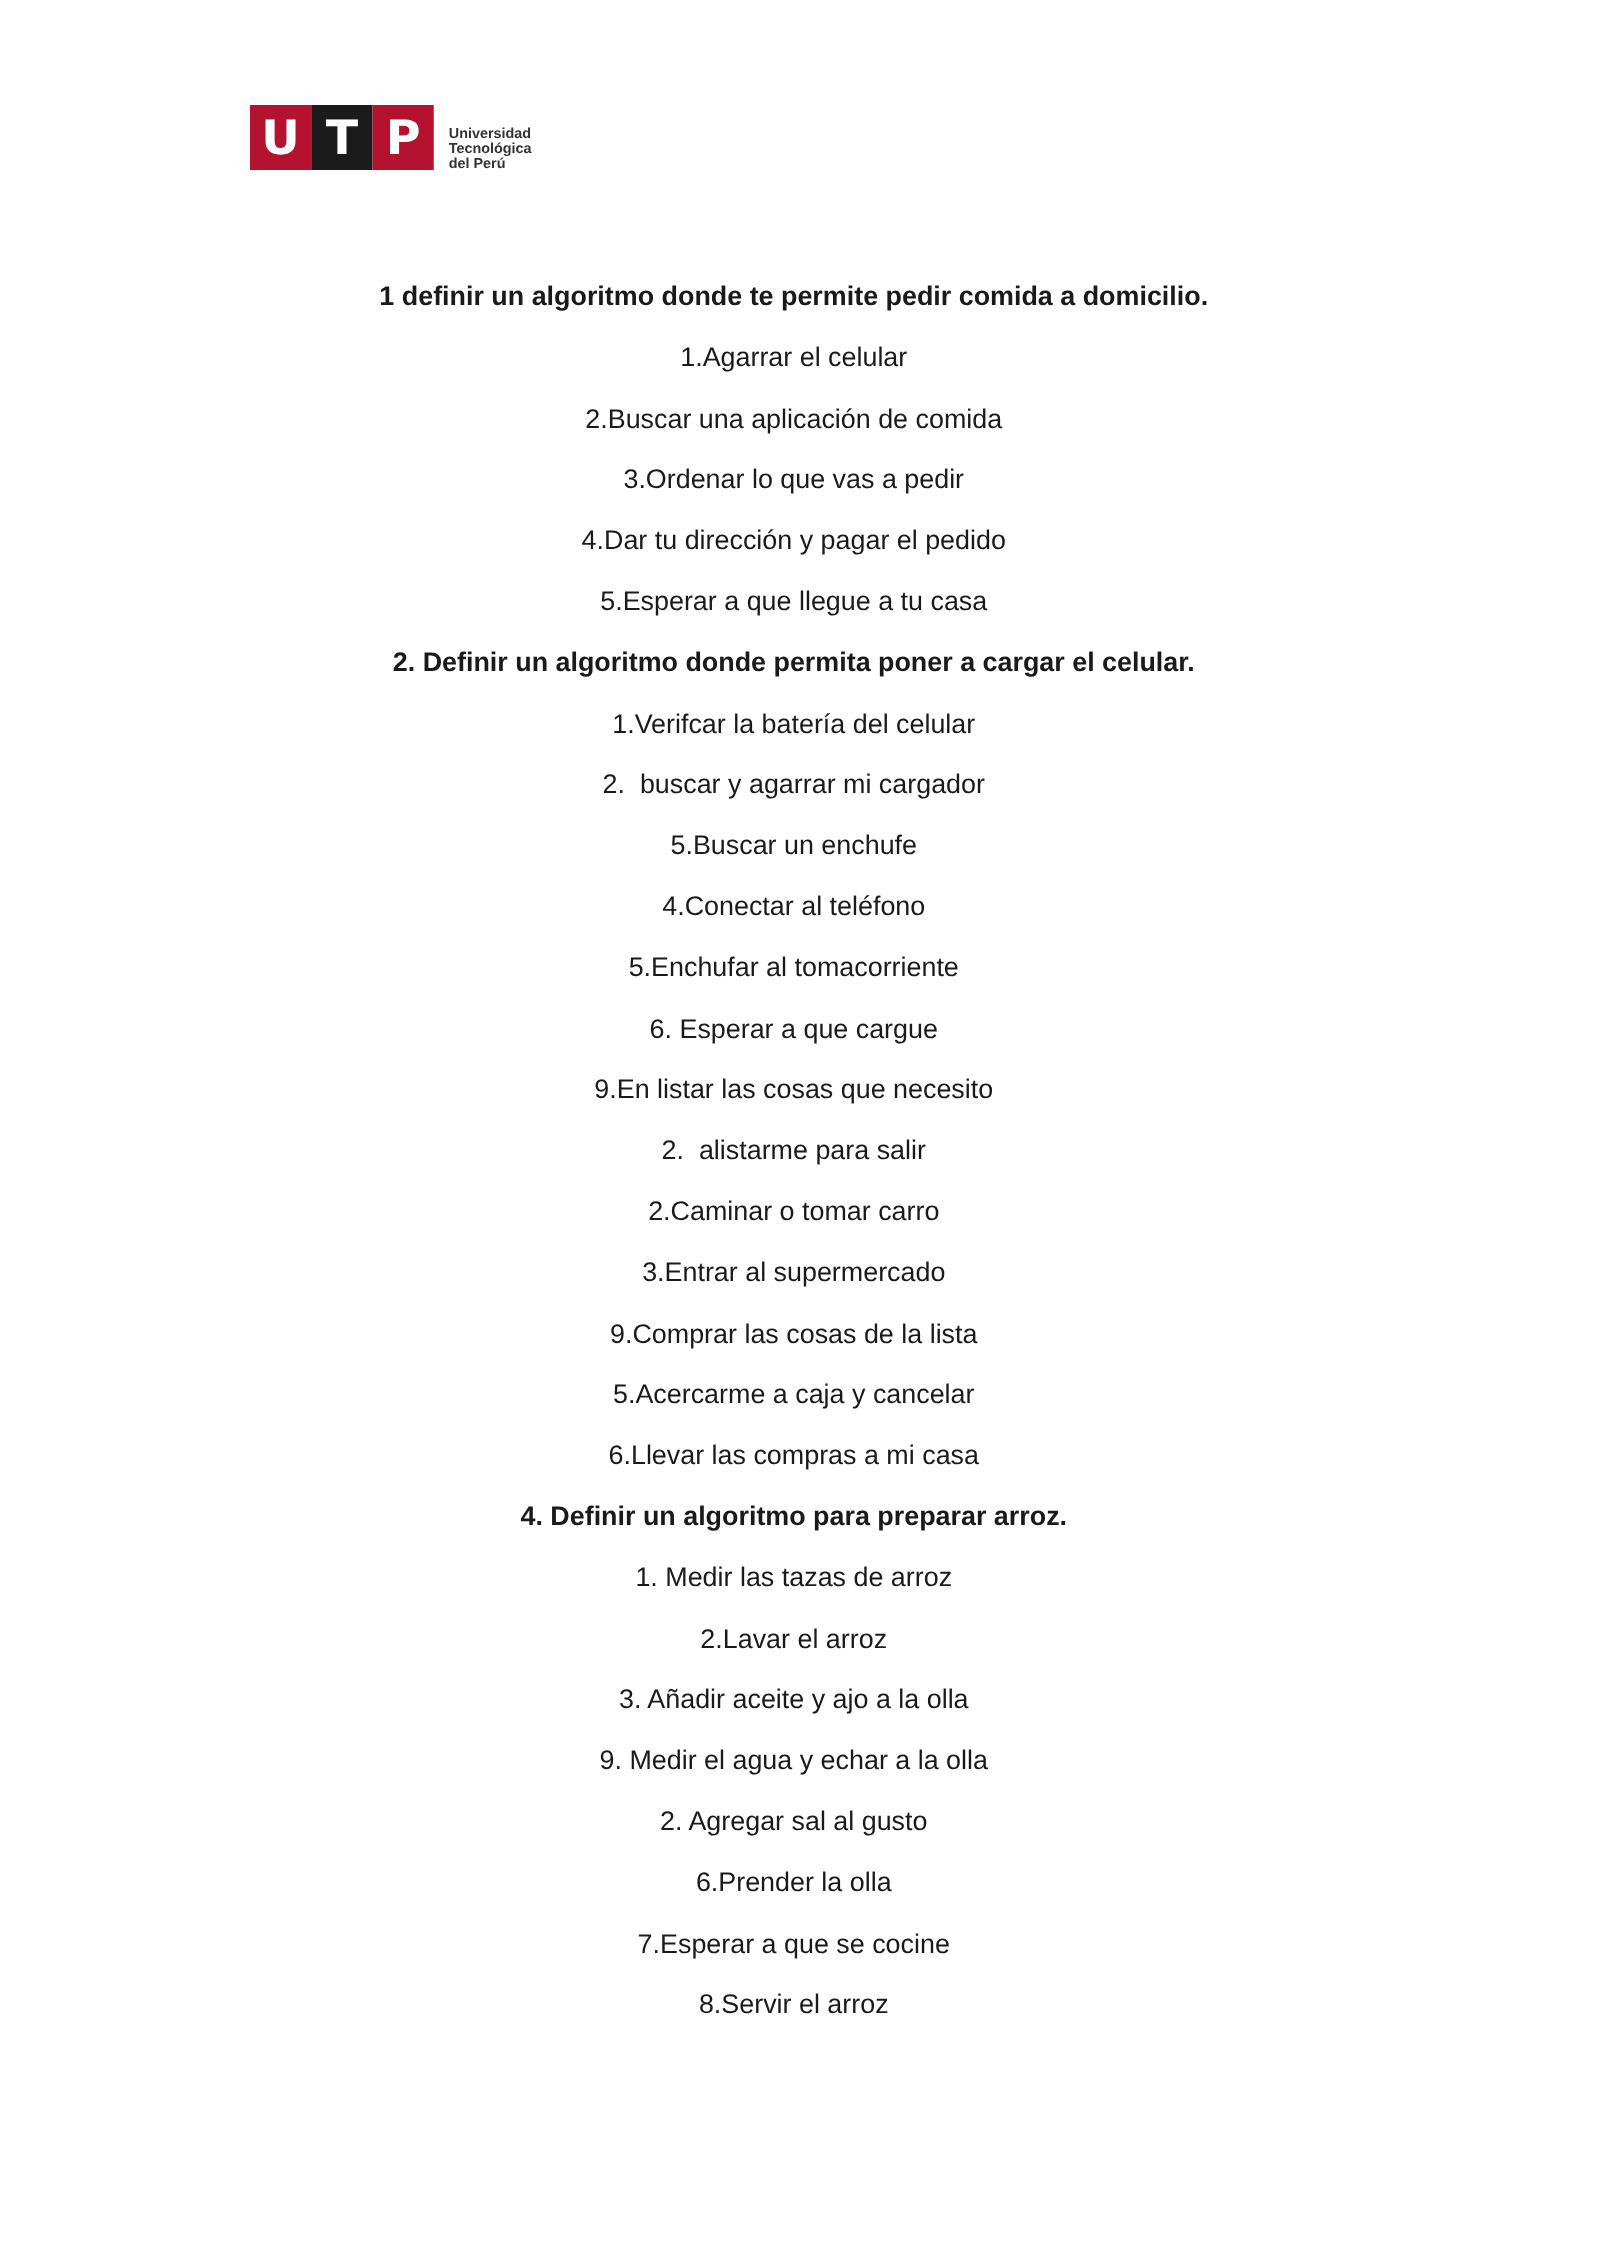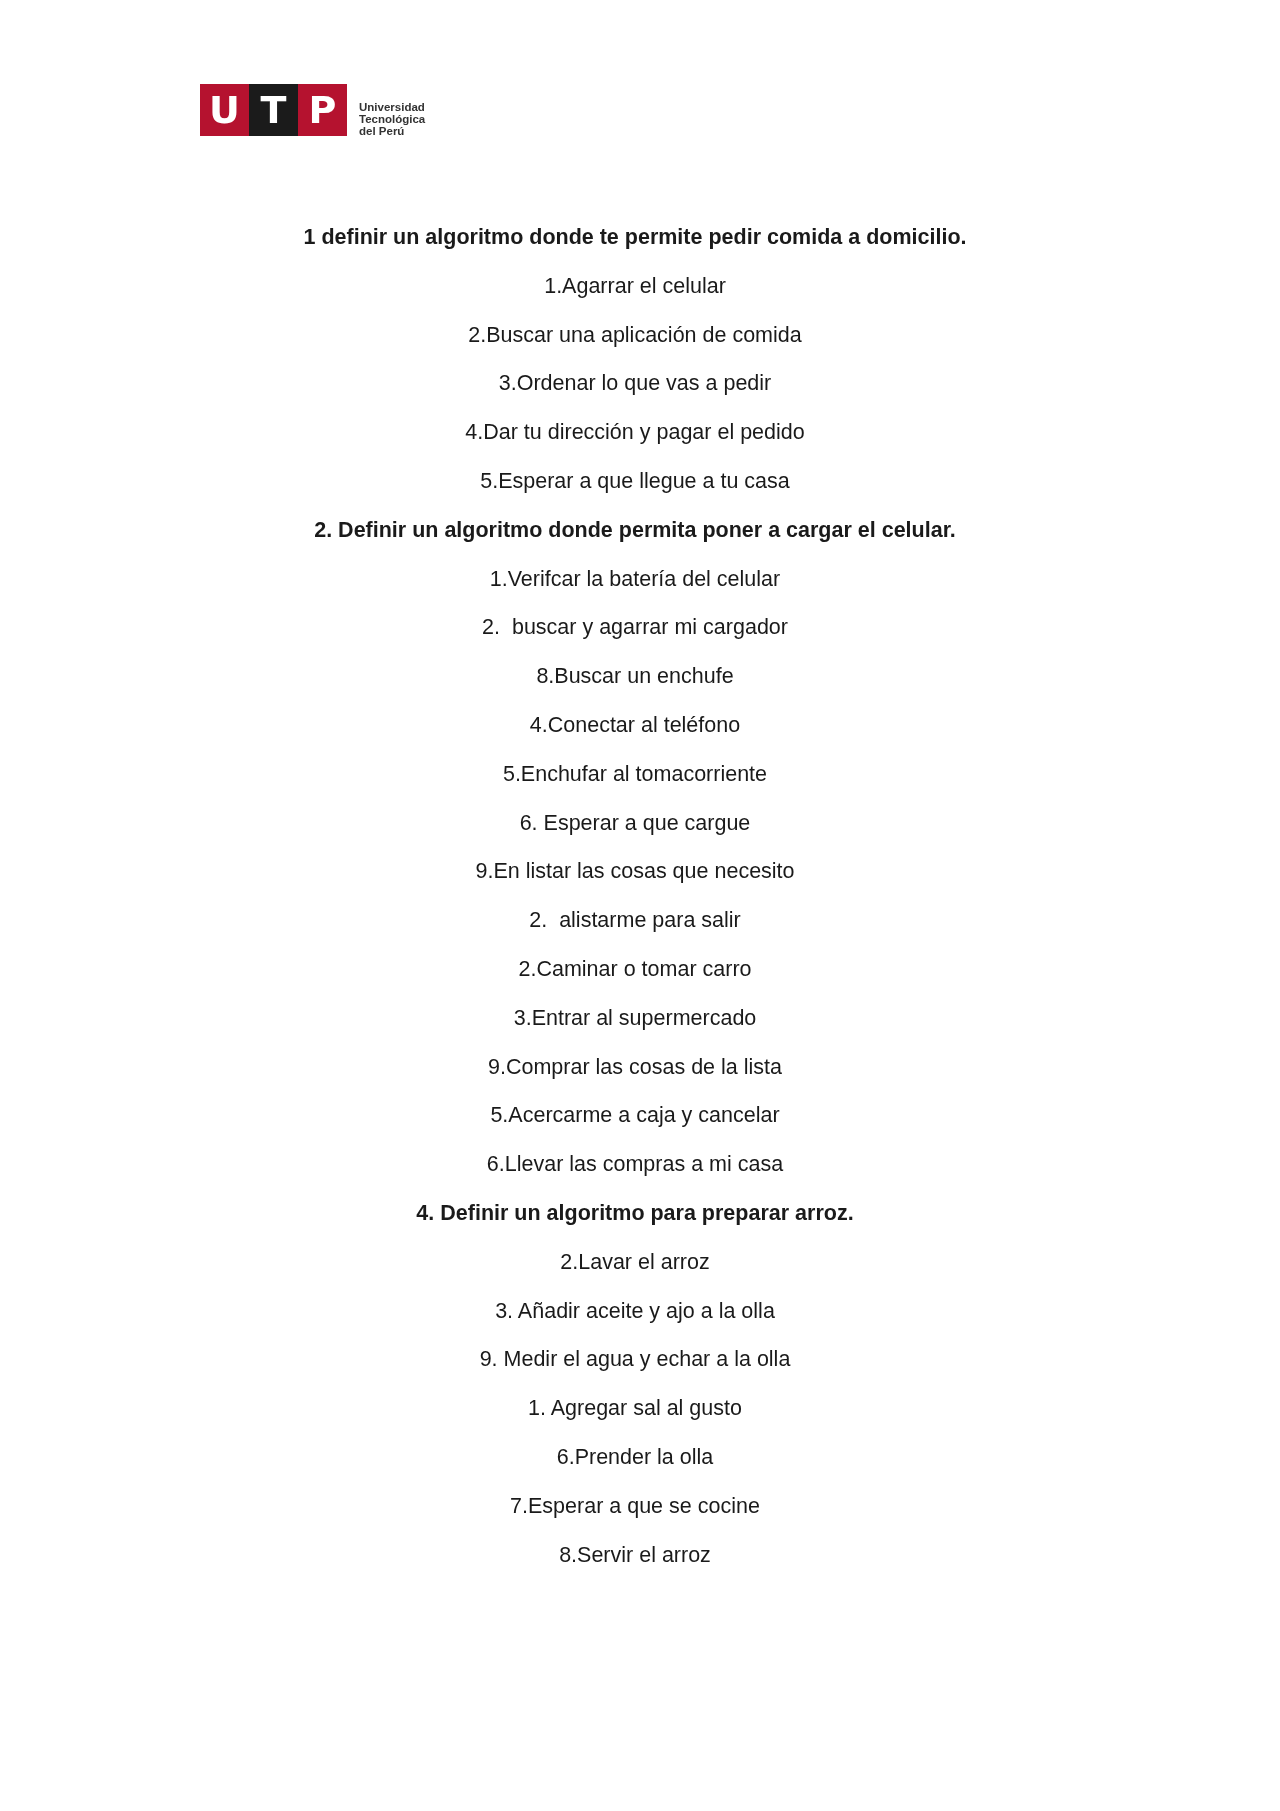--- a/index.html
+++ b/index.html
@@ -39,34 +39,35 @@
   <div class="line bold">1 definir un algoritmo donde te permite pedir comida a domicilio.</div>
   <div class="line">1.Agarrar el celular</div>
   <div class="line">2.Buscar una aplicación de comida</div>
   <div class="line">3.Ordenar lo que vas a pedir</div>
   <div class="line">4.Dar tu dirección y pagar el pedido</div>
   <div class="line">5.Esperar a que llegue a tu casa</div>
 
   <div class="line bold">2. Definir un algoritmo donde permita poner a cargar el celular.</div>
   <div class="line">1.Verifcar la batería del celular</div>
   <div class="line">2.  buscar y agarrar mi cargador</div>
-  <div class="line">8.Buscar un enchufe</div>
+  <div class="line">5.Buscar un enchufe</div>
   <div class="line">4.Conectar al teléfono</div>
   <div class="line">5.Enchufar al tomacorriente</div>
   <div class="line">6. Esperar a que cargue</div>
 
   <div class="line">9.En listar las cosas que necesito</div>
   <div class="line">2.  alistarme para salir</div>
   <div class="line">2.Caminar o tomar carro</div>
   <div class="line">3.Entrar al supermercado</div>
   <div class="line">9.Comprar las cosas de la lista</div>
   <div class="line">5.Acercarme a caja y cancelar</div>
   <div class="line">6.Llevar las compras a mi casa</div>
 
   <div class="line bold">4. Definir un algoritmo para preparar arroz.</div>
+  <div class="line">1. Medir las tazas de arroz</div>
   <div class="line">2.Lavar el arroz</div>
   <div class="line">3. Añadir aceite y ajo a la olla</div>
   <div class="line">9. Medir el agua y echar a la olla</div>
-  <div class="line">1. Agregar sal al gusto</div>
+  <div class="line">2. Agregar sal al gusto</div>
   <div class="line">6.Prender la olla</div>
   <div class="line">7.Esperar a que se cocine</div>
   <div class="line">8.Servir el arroz</div>
 </div>
 
 </body></html>

